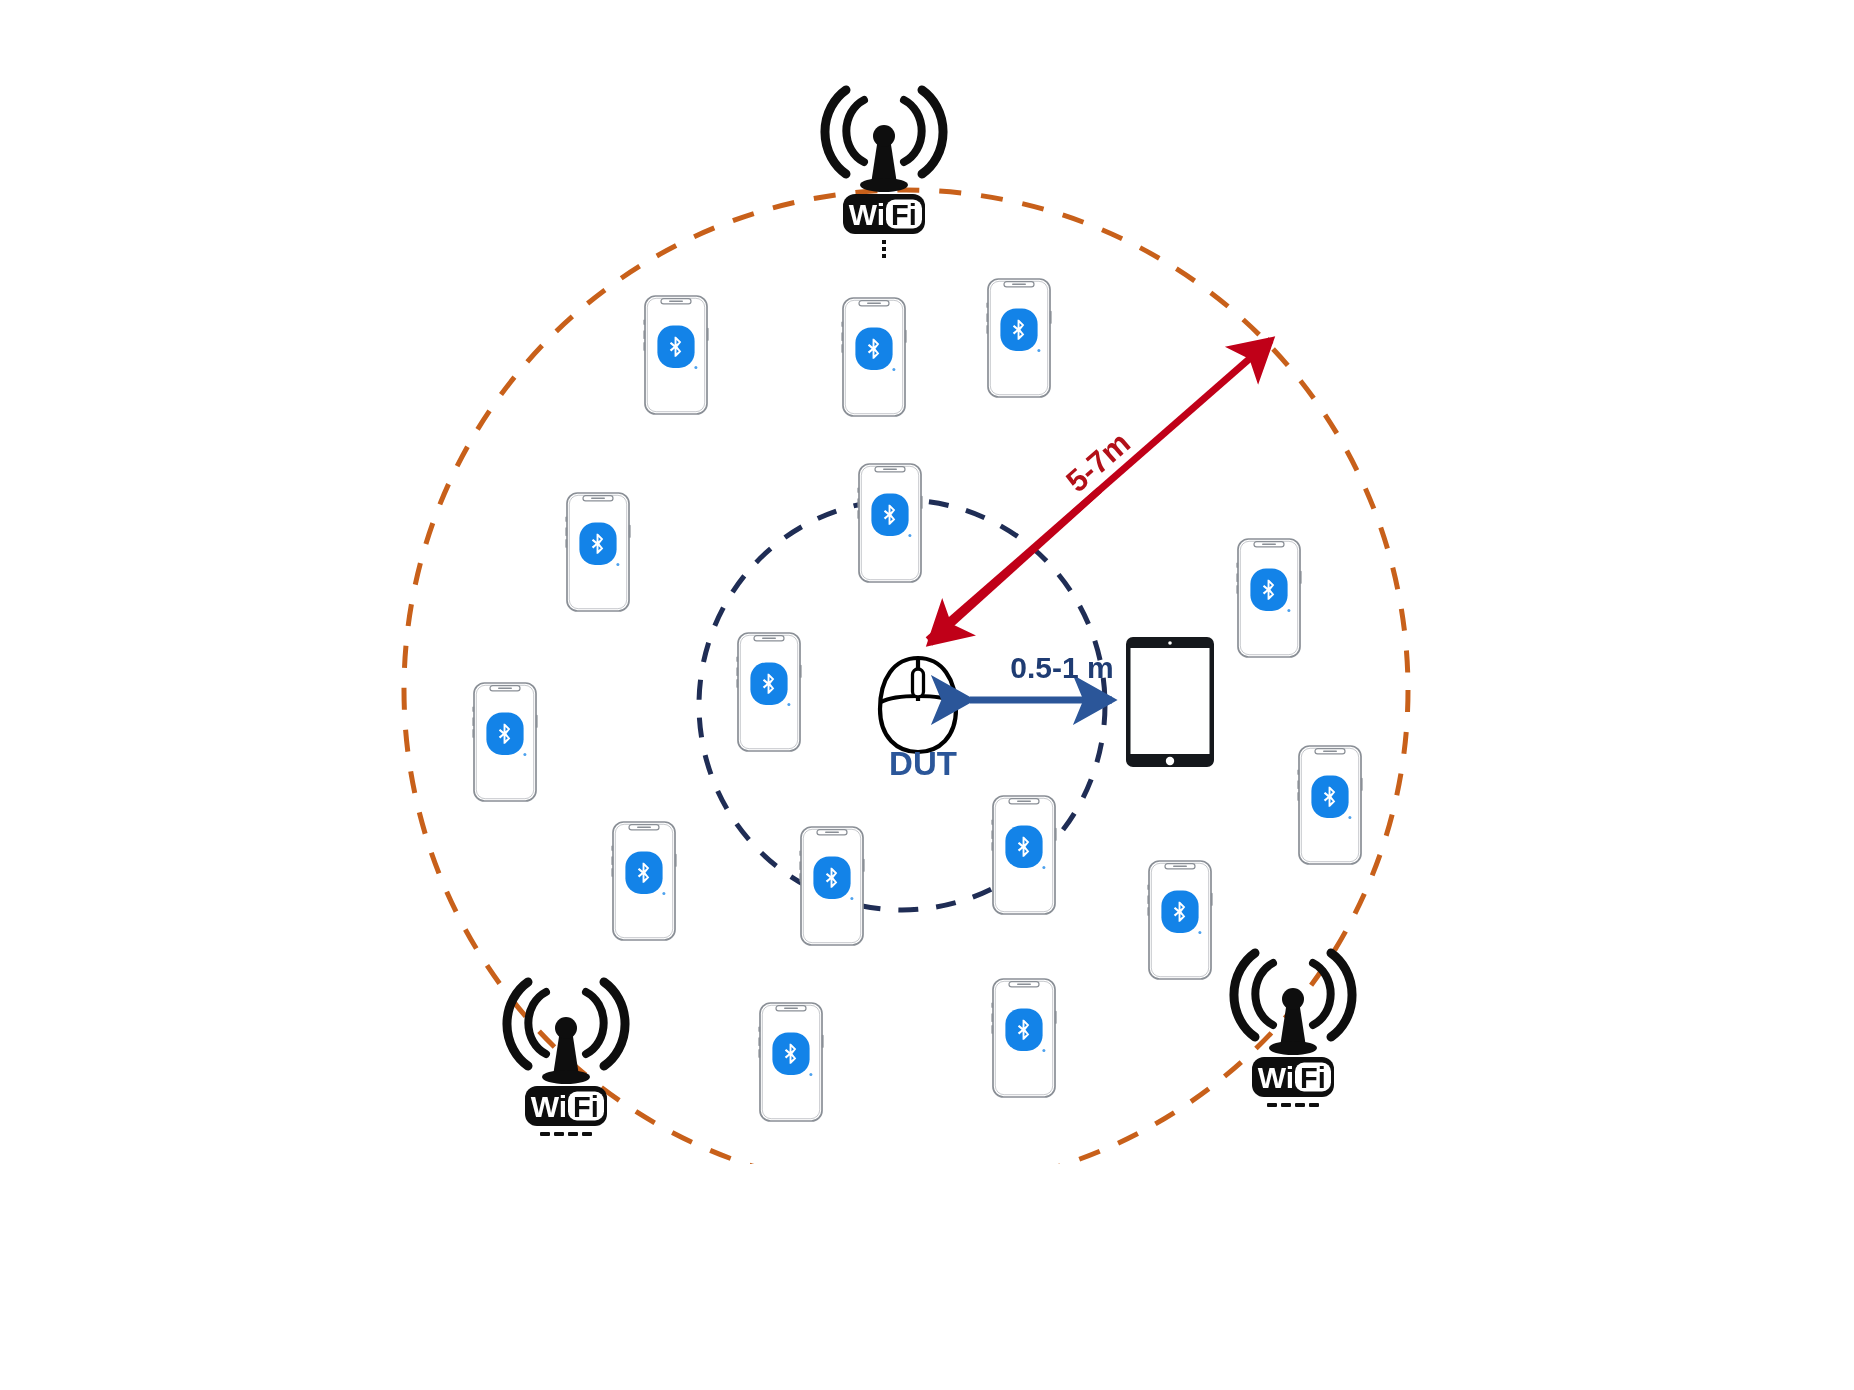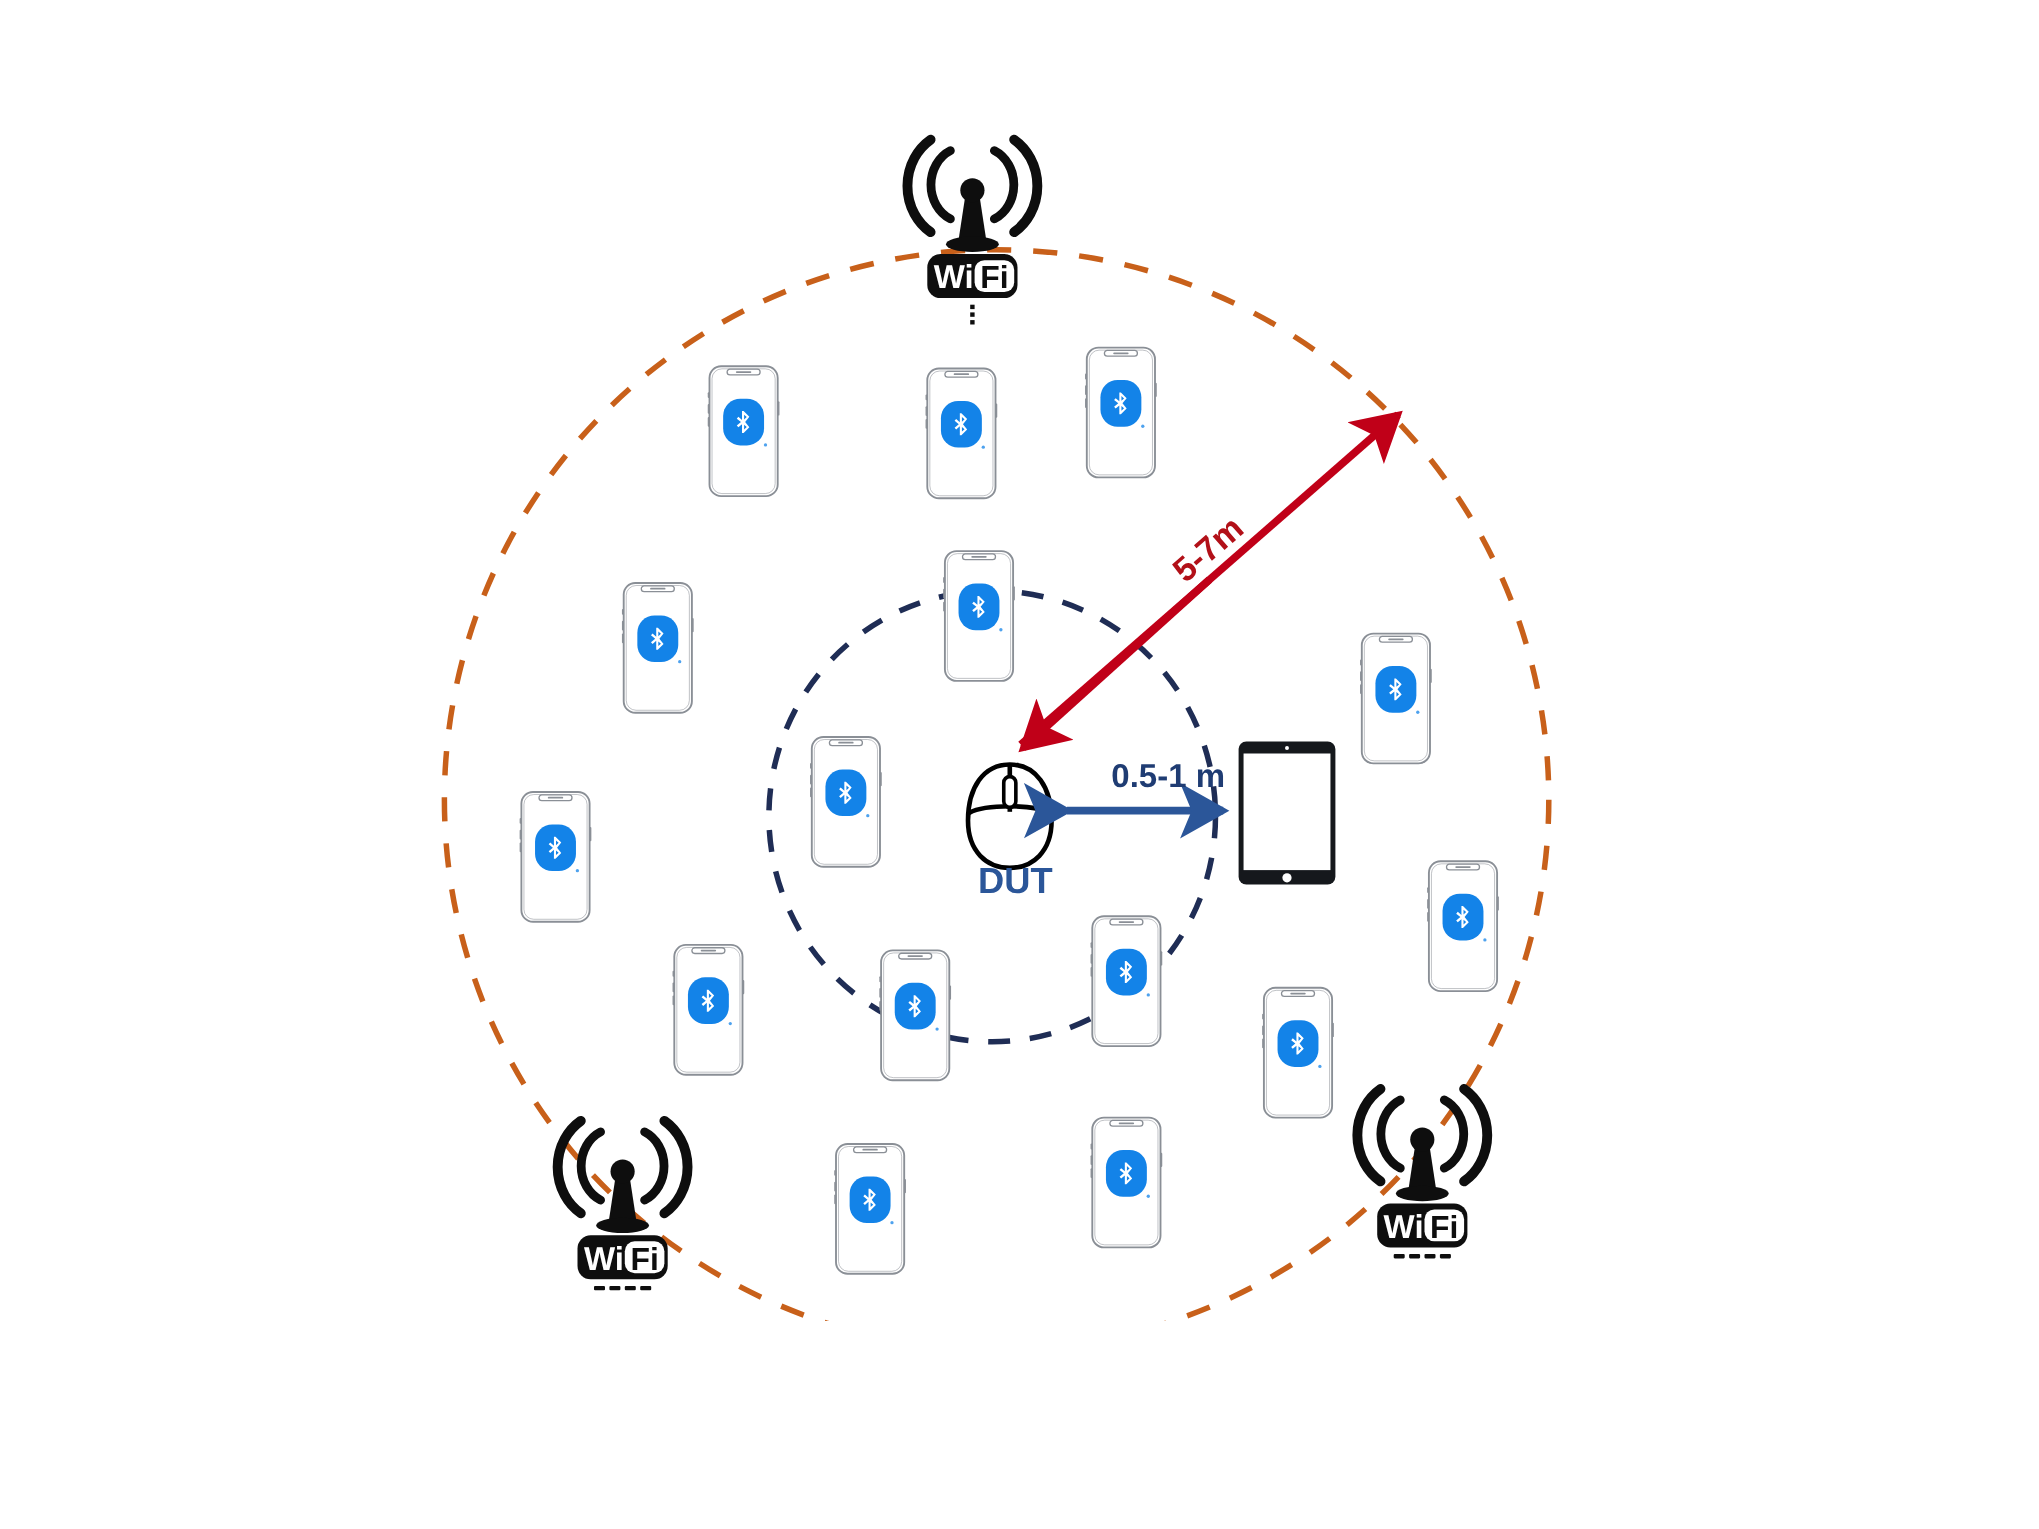--- a/index.html
+++ b/index.html
@@ -10,21 +10,20 @@
   }
   body {
     font-family: "Liberation Sans", sans-serif;
   }
   #stage {
     position: relative;
     width: 1854px;
     height: 1164px;
     background: #ffffff;
     overflow: hidden;
-    margin-top: 37px;
   }
   #diagram-svg {
     position: absolute;
     left: 0;
     top: 0;
     width: 1854px;
     height: 1390px;
   }
   .lbl {
     font-family: "Liberation Sans", sans-serif;

